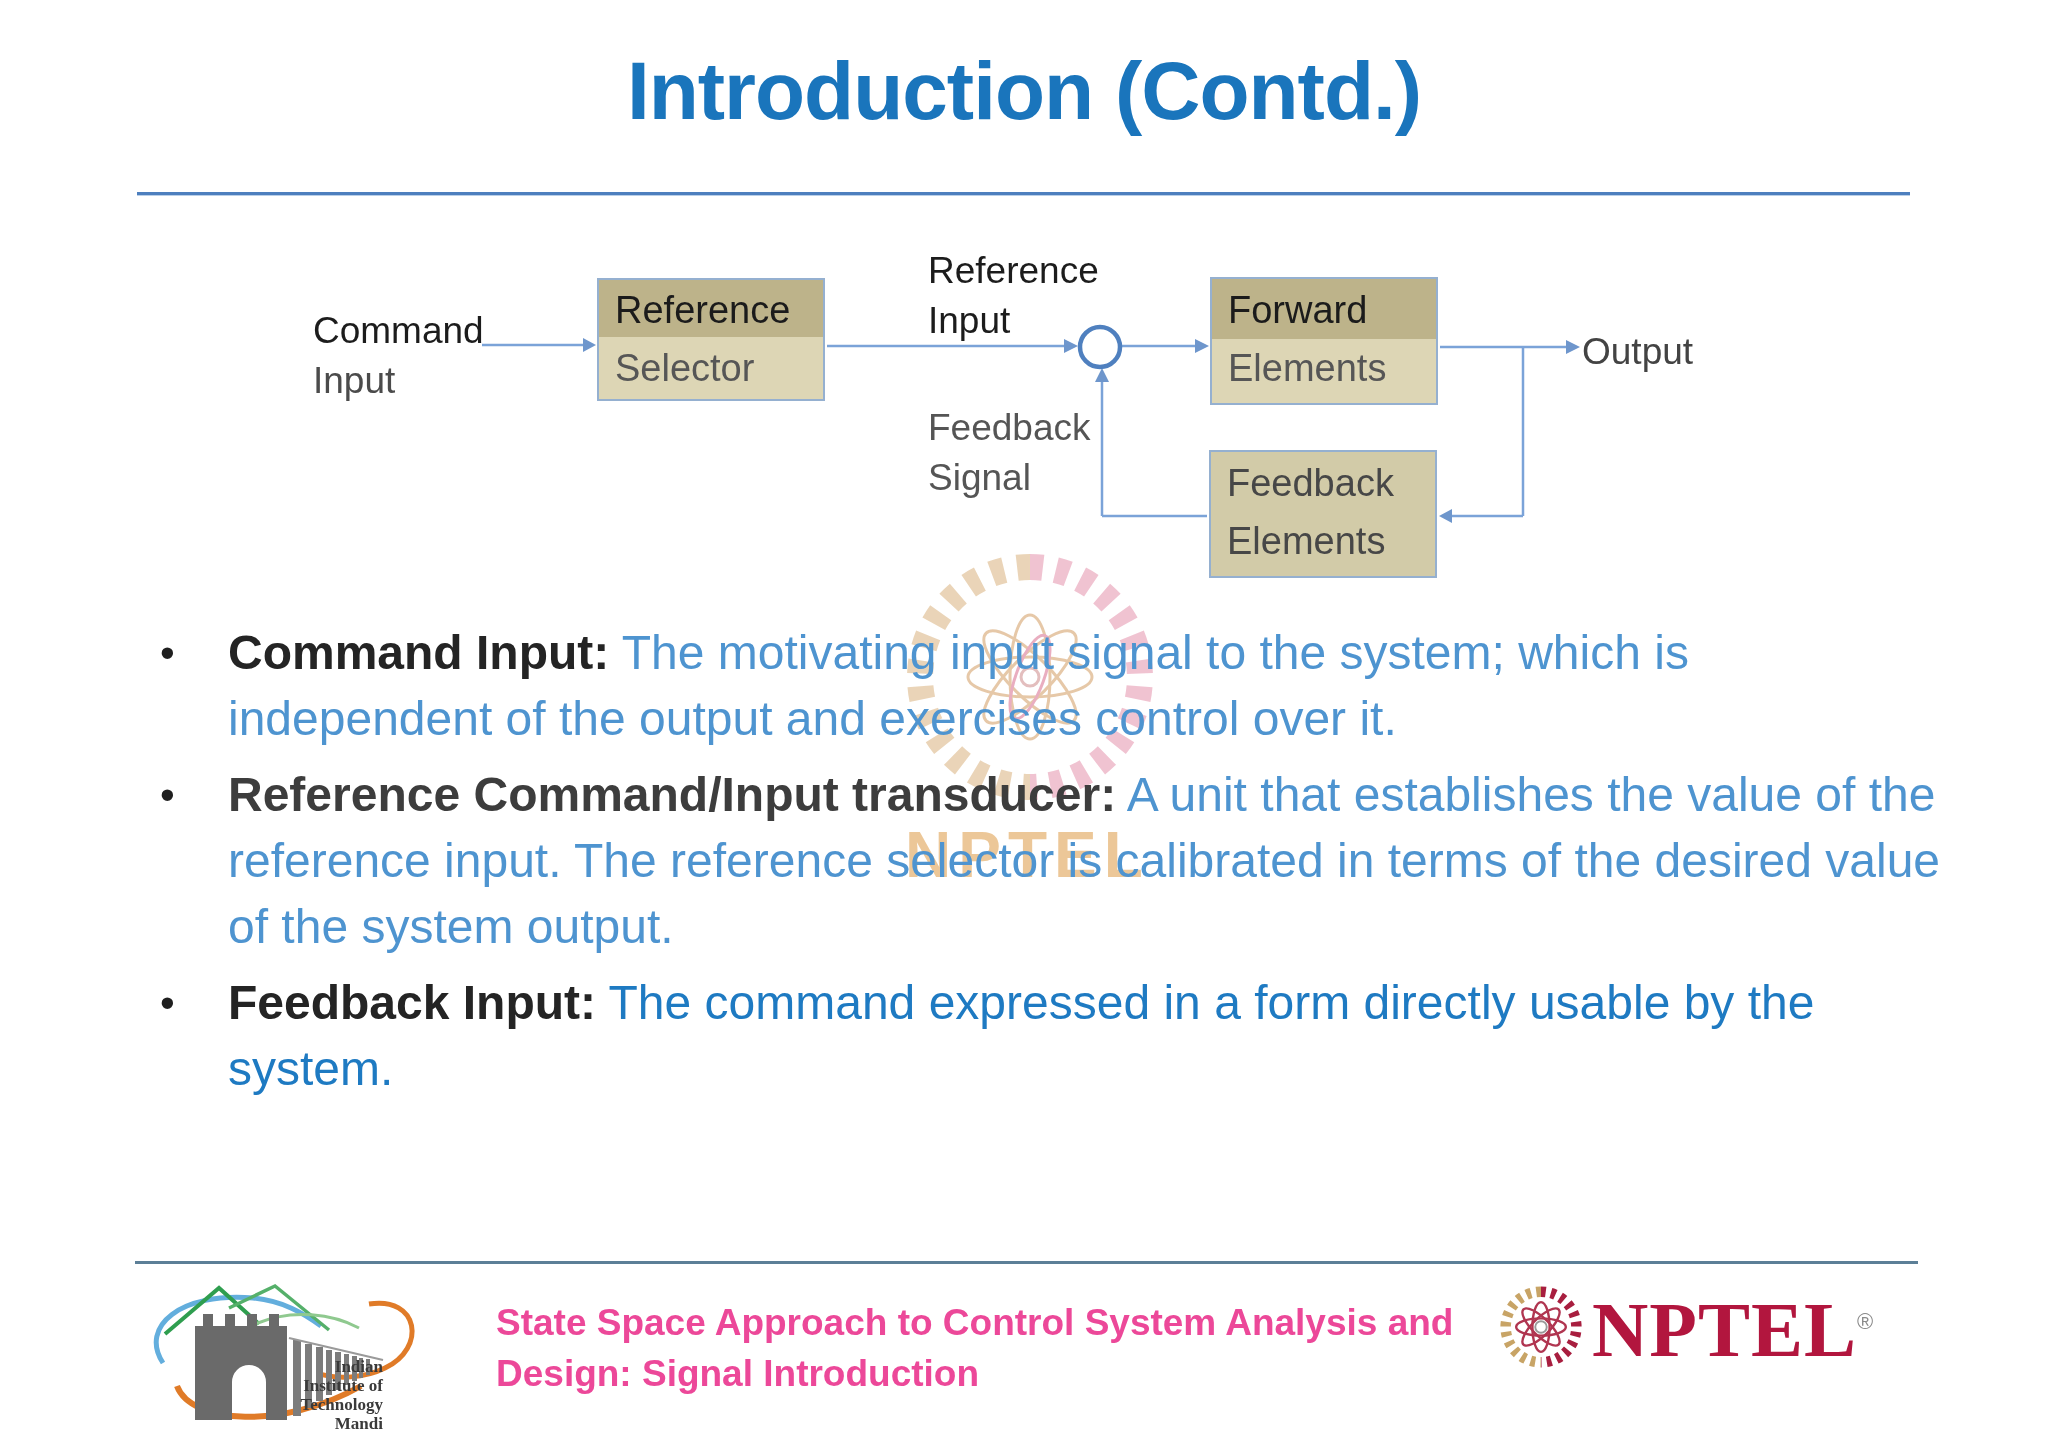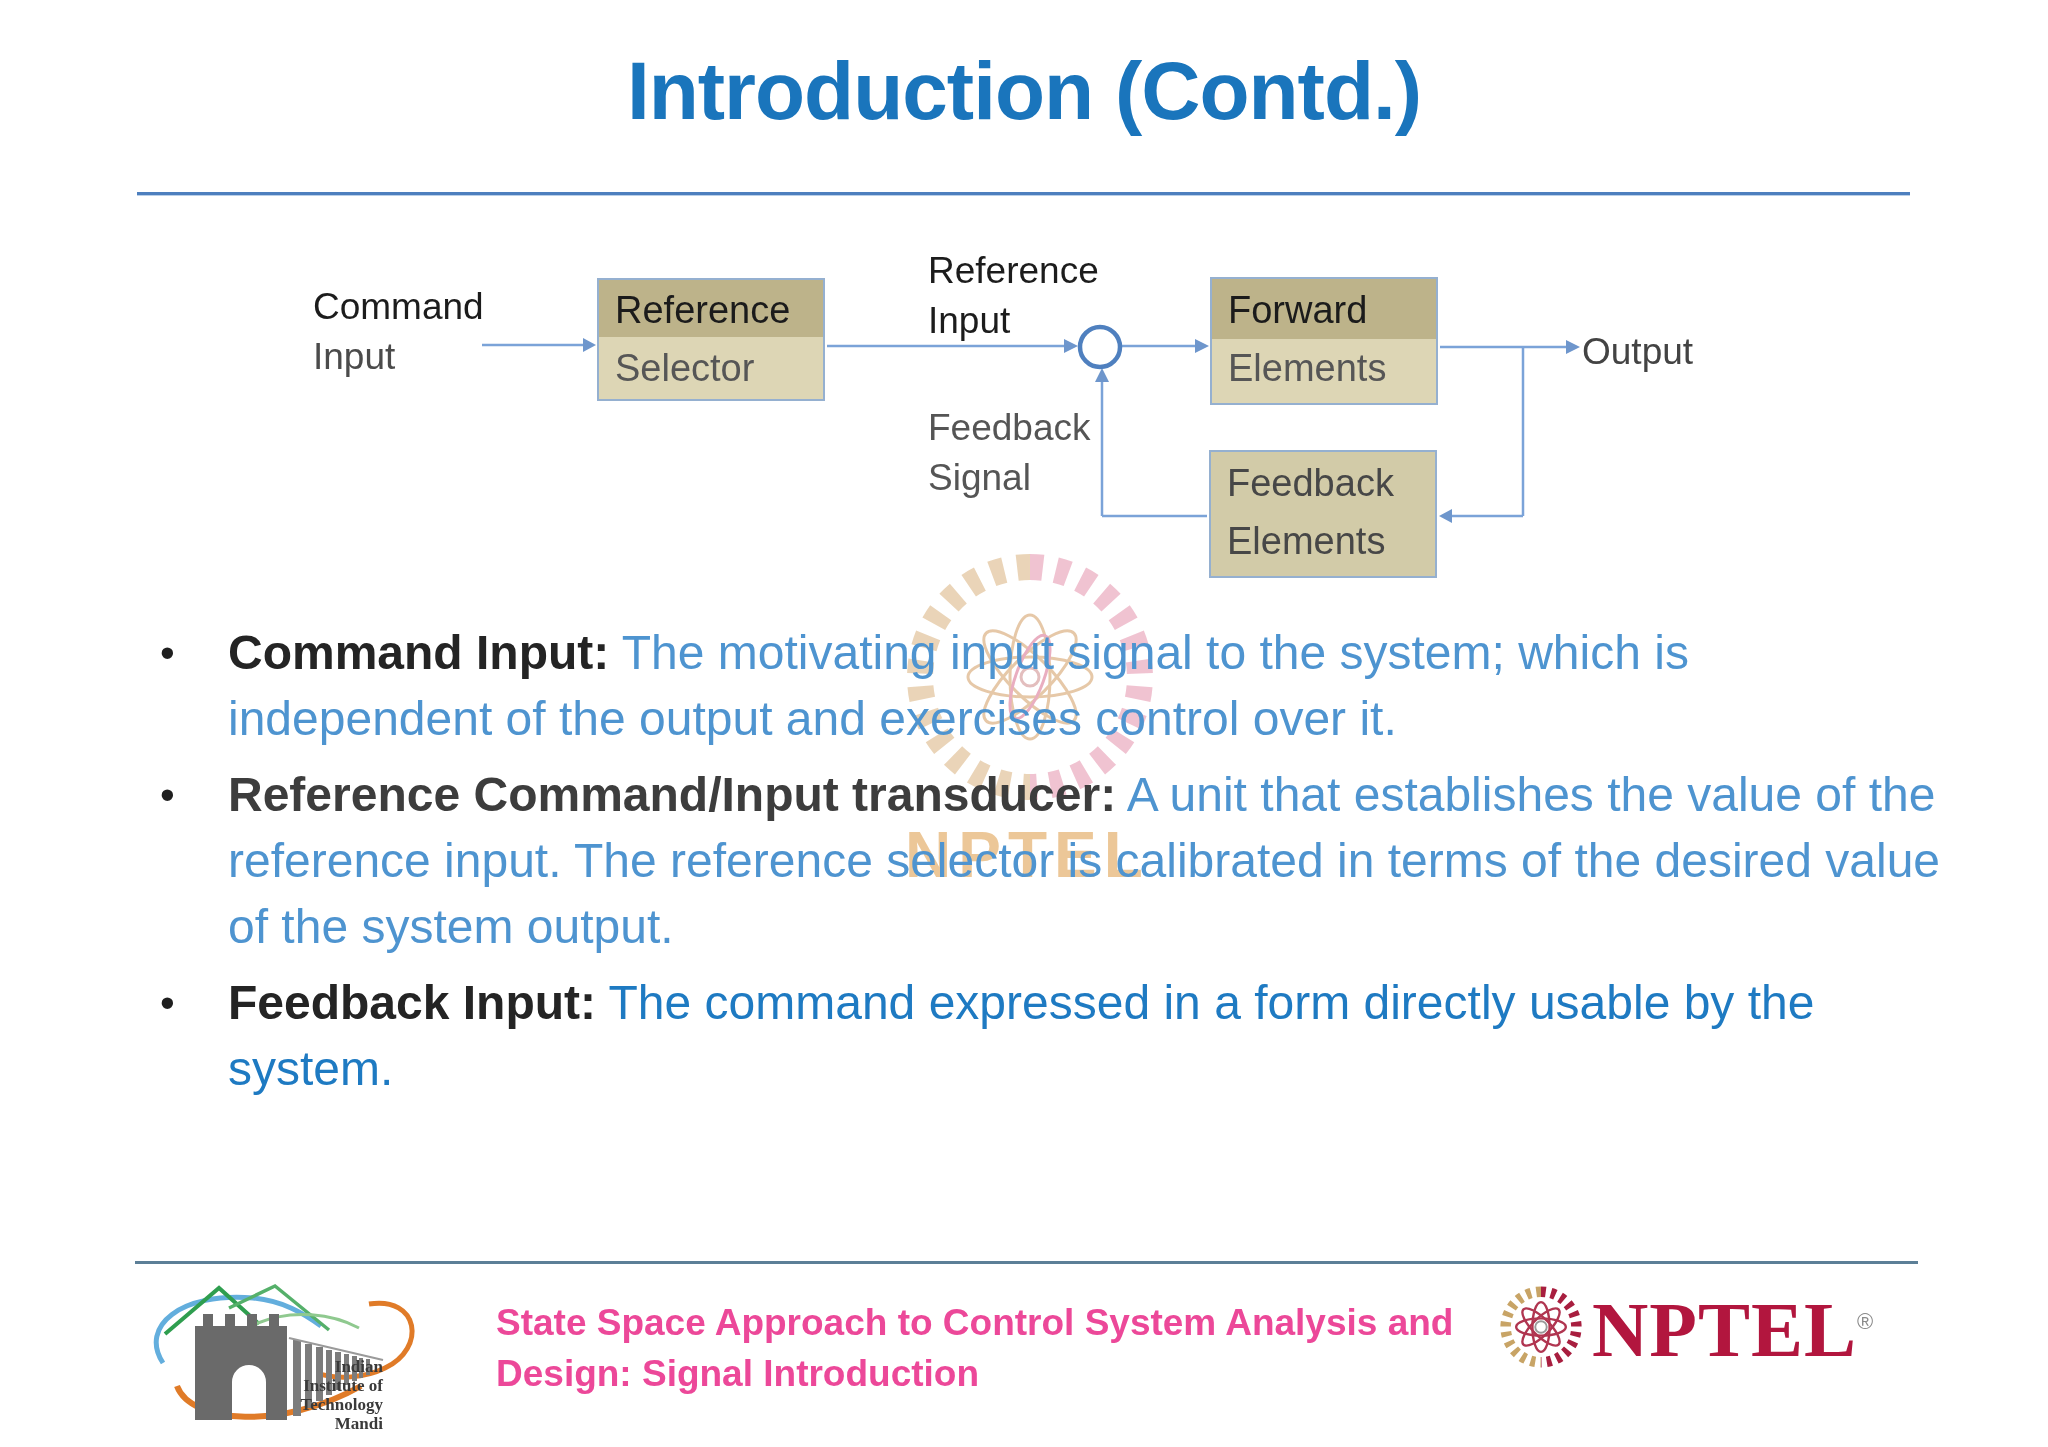--- a/index.html
+++ b/index.html
@@ -17,21 +17,21 @@
     font-size:82px;font-weight:700;letter-spacing:-1px;
     color:#1a75bc;
   }
   .title-rule{
     position:absolute;left:137px;top:192px;width:1773px;height:3px;
     background:#4d7fbe;border-bottom:1px solid #b9cfe8;
   }
   
   .dg-label{position:absolute;font-size:37px;line-height:50px;color:#1c1c1c;z-index:3;}
   .dg-label .l2{display:block;}
-  .lbl-command{left:313px;top:282px;}
+  .lbl-command{left:313px;top:306px;}
   .lbl-command .l2{color:#4b4b4b;}
   .lbl-refinput{left:928px;top:246px;}
   .lbl-feedback{left:928px;top:403px;color:#555555;}
   .lbl-output{left:1582px;top:327px;color:#434343;}
   .dg-box{
     position:absolute;width:228px;box-sizing:border-box;
     border:2px solid #95b0d0;z-index:3;
     font-size:38px;padding-left:16px;
     display:flex;flex-direction:column;justify-content:center;
   }

